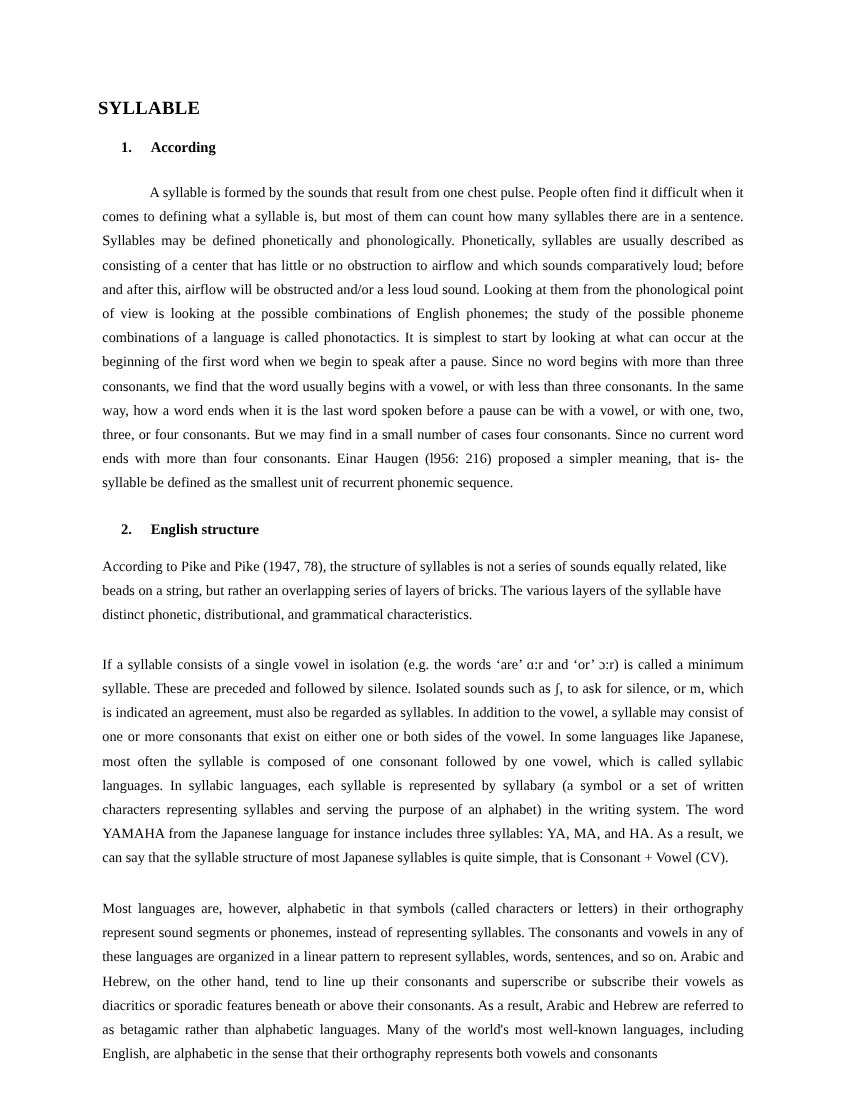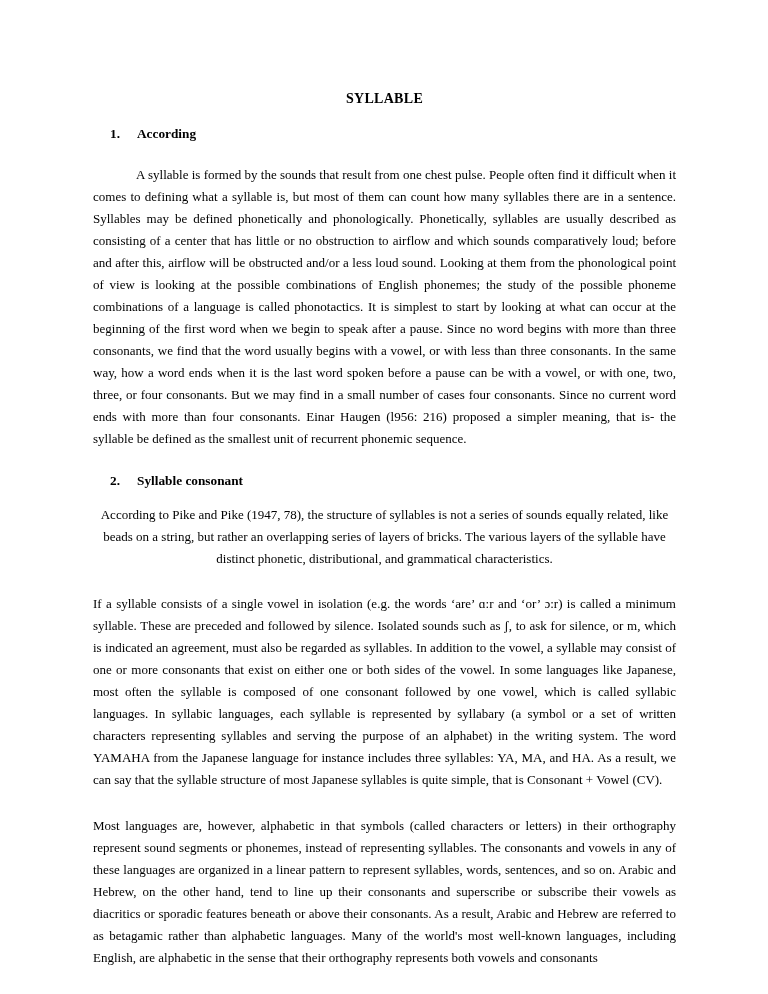--- a/index.html
+++ b/index.html
@@ -24,23 +24,22 @@
   }
   .content {
     position: absolute;
     left: 89px;
     top: 0;
     width: 591px;
   }
   .doc-title {
     margin: 0;
     padding: 0;
-    text-align: center;
     font-weight: bold;
-    font-size: 14px;
+    font-size: 17px;
     letter-spacing: 0.3px;
     line-height: 22px;
     padding-top: 88px;
   }
   .section-heading {
     display: flex;
     align-items: baseline;
     font-weight: bold;
     font-size: 13.3px;
     line-height: 22px;
@@ -65,21 +64,21 @@
     line-height: 22px;
     text-align: justify;
     text-justify: inter-word;
     -webkit-hyphens: none;
     hyphens: none;
   }
   p.body-text.indent-first {
     text-indent: 43px;
   }
   p.body-text.flush {
-    text-align: center;
+    text-align: left;
   }
   .para-gap { height: 16px; }
   .para-gap-sm { height: 15px; }
 </style>
 </head>
 <body>
 
 <div class="page">
   <div class="content">
 
@@ -93,21 +92,21 @@
     </div>
 
     <div class="para-gap-sm"></div>
 
     <p class="body-text indent-first">A syllable is formed by the sounds that result from one chest pulse. People often find it difficult when it comes to defining what a syllable is, but most of them can count how many syllables there are in a sentence. Syllables may be defined phonetically and phonologically. Phonetically, syllables are usually described as consisting of a center that has little or no obstruction to airflow and which sounds comparatively loud; before and after this, airflow will be obstructed and/or a less loud sound. Looking at them from the phonological point of view is looking at the possible combinations of English phonemes; the study of the possible phoneme combinations of a language is called phonotactics. It is simplest to start by looking at what can occur at the beginning of the first word when we begin to speak after a pause. Since no word begins with more than three consonants, we find that the word usually begins with a vowel, or with less than three consonants. In the same way, how a word ends when it is the last word spoken before a pause can be with a vowel, or with one, two, three, or four consonants. But we may find in a small number of cases four consonants. Since no current word ends with more than four consonants. Einar Haugen (l956: 216) proposed a simpler meaning, that is- the syllable be defined as the smallest unit of recurrent phonemic sequence.</p>
 
     <div class="para-gap"></div>
 
     <div class="section-heading">
       <span class="num">2.</span>
-      <span class="label">Syllable consonant</span>
+      <span class="label">English structure</span>
     </div>
 
     <div class="heading-gap-2"></div>
 
     <p class="body-text flush">According to Pike and Pike (1947, 78), the structure of syllables is not a series of sounds equally related, like beads on a string, but rather an overlapping series of layers of bricks. The various layers of the syllable have distinct phonetic, distributional, and grammatical characteristics.</p>
 
     <div class="para-gap-sm"></div>
 
     <p class="body-text"> If a syllable consists of a single vowel in isolation (e.g. the words ‘are’ ɑ:r and ‘or’ ɔ:r) is called a minimum syllable. These are preceded and followed by silence. Isolated sounds such as ʃ, to ask for silence, or m, which is indicated an agreement, must also be regarded as syllables. In addition to the vowel, a syllable may consist of one or more consonants that exist on either one or both sides of the vowel. In some languages like Japanese, most often the syllable is composed of one consonant followed by one vowel, which is called syllabic languages. In syllabic languages, each syllable is represented by syllabary (a symbol or a set of written characters representing syllables and serving the purpose of an alphabet) in the writing system. The word YAMAHA from the Japanese language for instance includes three syllables: YA, MA, and HA. As a result, we can say that the syllable structure of most Japanese syllables is quite simple, that is Consonant + Vowel (CV).</p>
 

